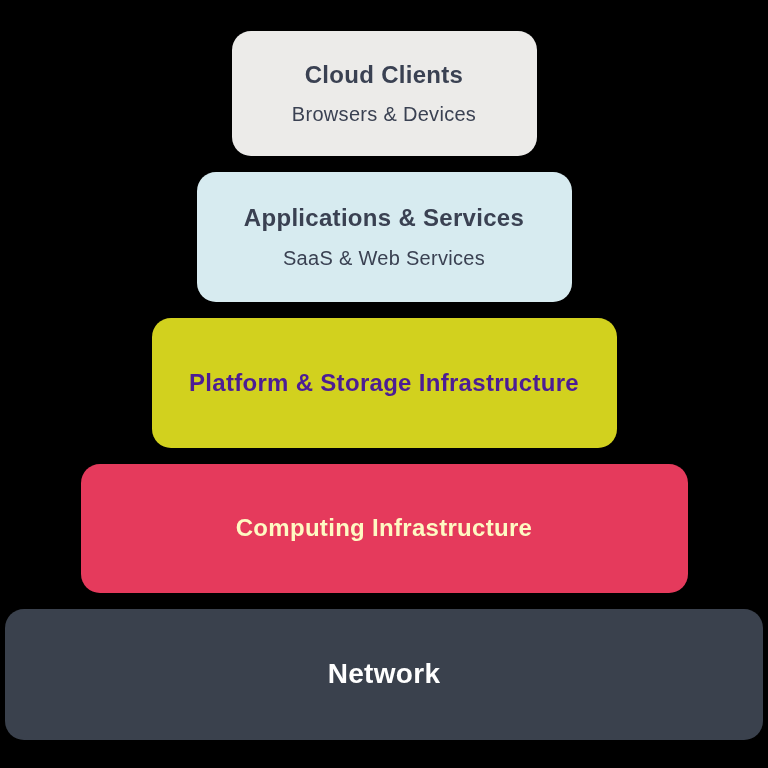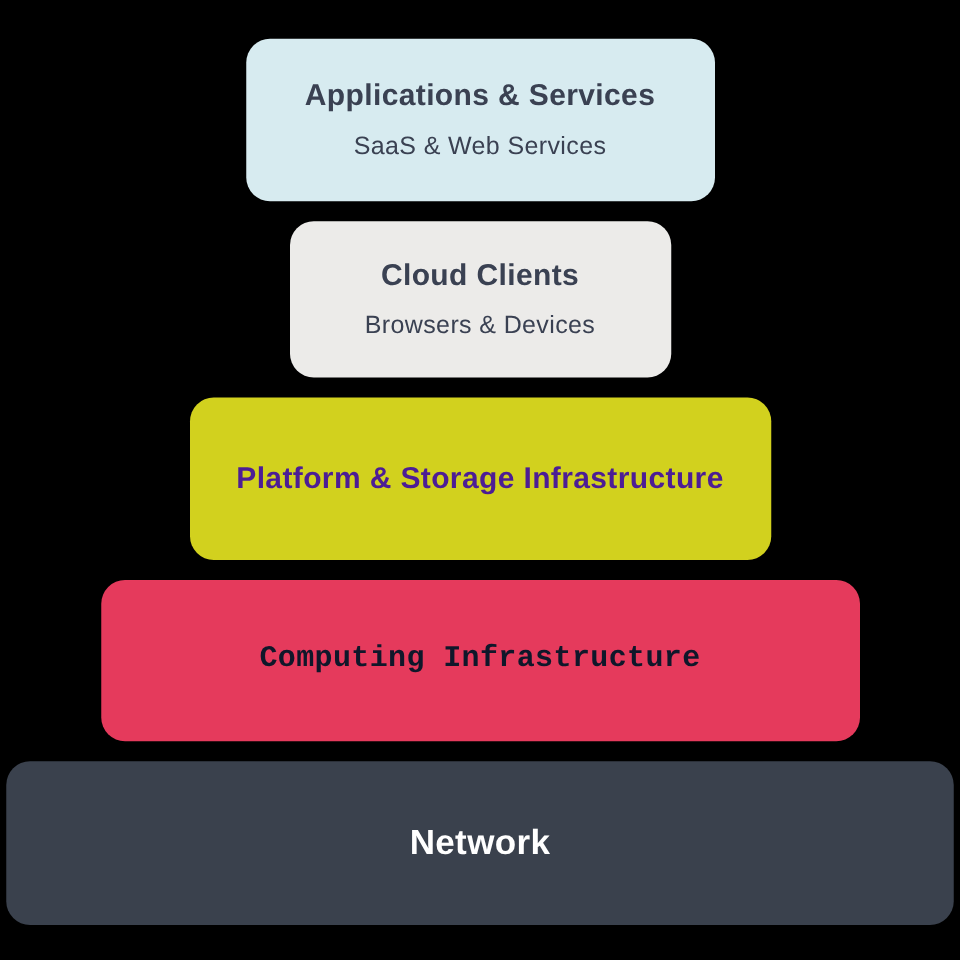--- a/index.html
+++ b/index.html
@@ -59,35 +59,35 @@
 
   .layer-5 .layer-title {
     font-size: 28px;
   }
 </style>
 </head>
 <body style="background: rgb(0, 0, 0);">
 
 <div class="stack">
 
+  <div class="layer layer-1" style="background: rgb(236, 235, 233); color: rgb(58, 65, 82);">
+    <div class="layer-title">Cloud Clients</div>
+    <div class="layer-subtitle">Browsers &amp; Devices</div>
+  </div>
+
   <div class="layer layer-2" style="background: rgb(215, 235, 240); color: rgb(58, 65, 82);">
     <div class="layer-title">Applications &amp; Services</div>
     <div class="layer-subtitle">SaaS &amp; Web Services</div>
-  </div>
-
-  <div class="layer layer-1" style="background: rgb(236, 235, 233); color: rgb(58, 65, 82);">
-    <div class="layer-title">Cloud Clients</div>
-    <div class="layer-subtitle">Browsers &amp; Devices</div>
   </div>
 
   <div class="layer layer-3" style="background: rgb(210, 209, 30); color: #4c1d95;">
     <div class="layer-title">Platform &amp; Storage Infrastructure</div>
   </div>
 
-  <div class="layer layer-4" style="background: rgb(229, 58, 92); color: #0f172a; font-family: Liberation Mono, monospace;">
+  <div class="layer layer-4" style="background: rgb(229, 58, 92); color: #fef9c3;">
     <div class="layer-title">Computing Infrastructure</div>
   </div>
 
   <div class="layer layer-5" style="background: rgb(58, 65, 77); color: rgb(255, 255, 255);">
     <div class="layer-title">Network</div>
   </div>
 
 </div>
 
 </body></html>

